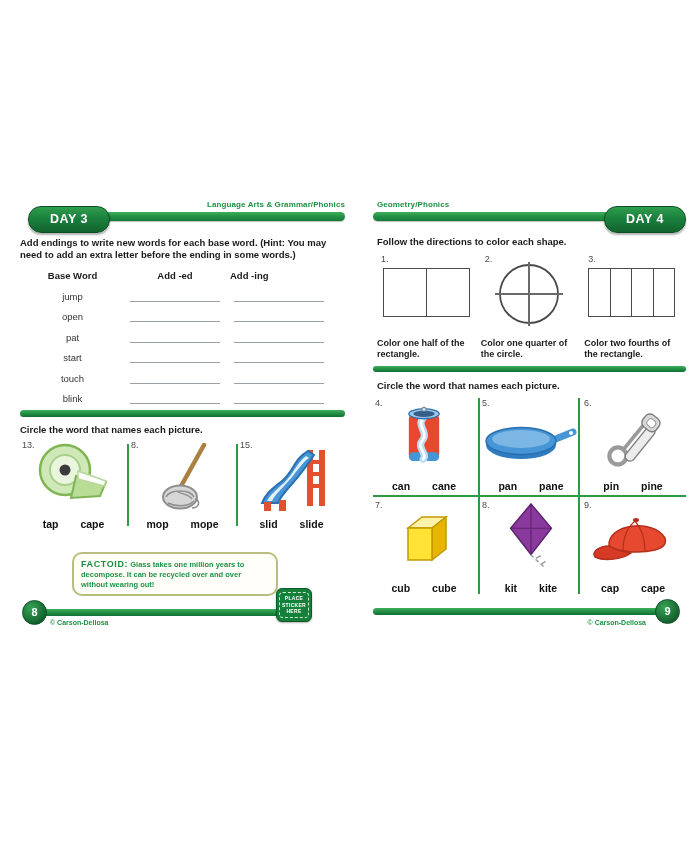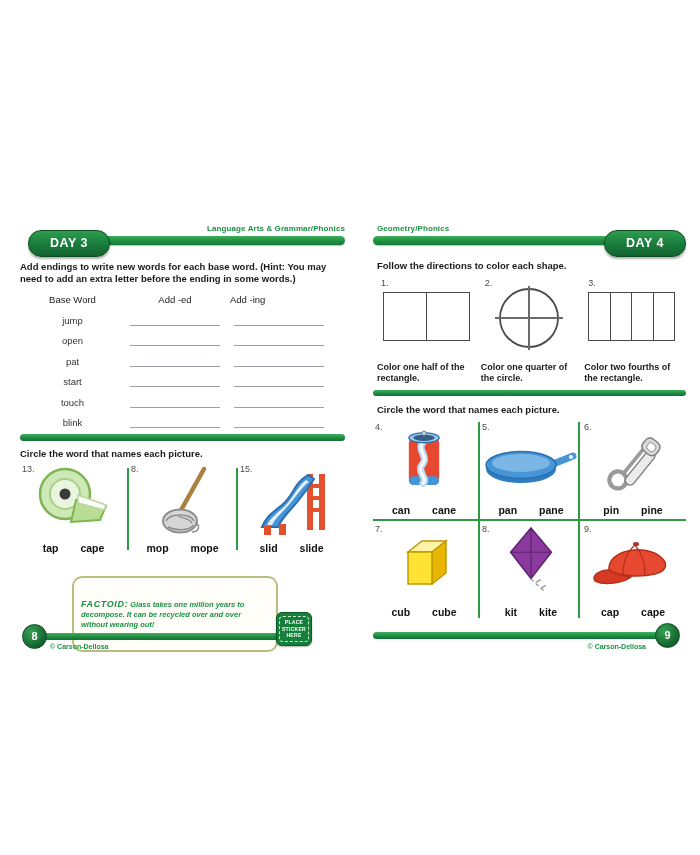--- a/index.html
+++ b/index.html
@@ -1,55 +1,55 @@
 <!DOCTYPE html>
 <html><head>
 <meta charset="utf-8">
 <style>
   html,body{margin:0;padding:0;background:#fff;}
   .canvas{position:relative;width:700px;height:855px;background:#ffffff;
           font-family:"Liberation Sans",sans-serif;overflow:hidden;}
-  .page{position:absolute;top:224px;height:440px;}
+  .page{position:absolute;top:200px;height:440px;}
   #left-page{left:20px;width:325px;}
   #right-page{left:373px;width:313px;}
 
   .subject{position:absolute;top:0;font-size:8px;font-weight:bold;color:#1d9245;letter-spacing:.1px;}
   .hbar{position:absolute;height:9px;border-radius:5px;
         background:linear-gradient(180deg,#3fae5c 0%,#249445 45%,#157a37 100%);
         box-shadow:0 1px 1px rgba(0,0,0,.25);}
   .day-pill{position:absolute;width:80px;height:25px;border-radius:13px;
         background:linear-gradient(180deg,#2f9d4e 0%,#1d8440 40%,#11632e 100%);
         border:1px solid #0c4f23;box-shadow:0 2px 2px rgba(0,0,0,.3);
         color:#fff;font-weight:bold;font-size:12.5px;text-align:center;line-height:25px;letter-spacing:.5px;}
   .instr{position:absolute;font-size:9.5px;font-weight:bold;color:#1a1a1a;line-height:1.3;}
 
   
   .wtable{position:absolute;top:70px;left:0;right:0;}
-  .thead{display:flex;font-size:9.5px;font-weight:normal;color:#1a1a1a;}
+  .thead{display:flex;font-size:9.5px;font-weight:bold;color:#1a1a1a;}
   .thead .c1{width:105px;text-align:center;}
   .thead .c2{width:100px;text-align:center;}
   .thead .c3{width:100px;margin-left:5px;}
   .trow{display:flex;align-items:flex-end;height:20.5px;}
   .bw{width:105px;text-align:center;font-size:9.5px;color:#333;}
   .wl1{width:90px;margin-left:5px;border-bottom:1.5px solid #9aa0a6;height:14px;}
   .wl2{width:90px;margin-left:14px;border-bottom:1.5px solid #9aa0a6;height:14px;}
 
   .divbar{position:absolute;top:210px;left:0;right:0;height:7px;border-radius:4px;
         background:linear-gradient(180deg,#3fae5c,#1b8a3f 60%,#146f33);}
 
   .pics-row{position:absolute;top:238px;left:0;right:0;height:94px;display:flex;justify-content:space-between;}
   .pcell{flex:1;position:relative;}
   .vsep{width:2px;background:#2e9b44;margin:6px 0;}
   .pnum{position:absolute;top:2px;left:2px;font-size:9px;color:#4a4a4a;}
   .pimg{position:absolute;top:4px;left:0;right:0;display:flex;justify-content:center;}
   .pwords{position:absolute;bottom:2px;left:0;right:0;display:flex;justify-content:center;gap:22px;
         font-size:10.5px;font-weight:bold;color:#111;}
 
   .factoid{position:absolute;top:352px;left:52px;width:188px;border:2px solid #b9bd7e;border-radius:10px;
-        padding:20px 7px;font-size:7.5px;font-weight:bold;color:#1d9245;line-height:1.35;background:#fffef8;font-style:italic;}
+        padding:4px 7px;font-size:7.5px;font-weight:bold;color:#1d9245;line-height:1.35;background:#fffef8;}
   .factoid .flabel{font-size:9px;letter-spacing:.6px;color:#199044;}
 
   .bbar{position:absolute;height:7px;border-radius:4px;
         background:linear-gradient(180deg,#3fae5c,#1b8a3f 60%,#146f33);}
   .pgbadge{position:absolute;width:23px;height:23px;border-radius:50%;
         background:radial-gradient(circle at 35% 30%,#35a254,#135f2c 75%);
         border:1px solid #0c4f23;color:#fff;font-weight:bold;font-size:11px;
         text-align:center;line-height:23px;}
   .copyright{position:absolute;font-size:7px;font-weight:bold;color:#1d9245;}
   .sticker{position:absolute;width:30px;background:#15803a;border:1px solid #0c5a28;border-radius:6px;

